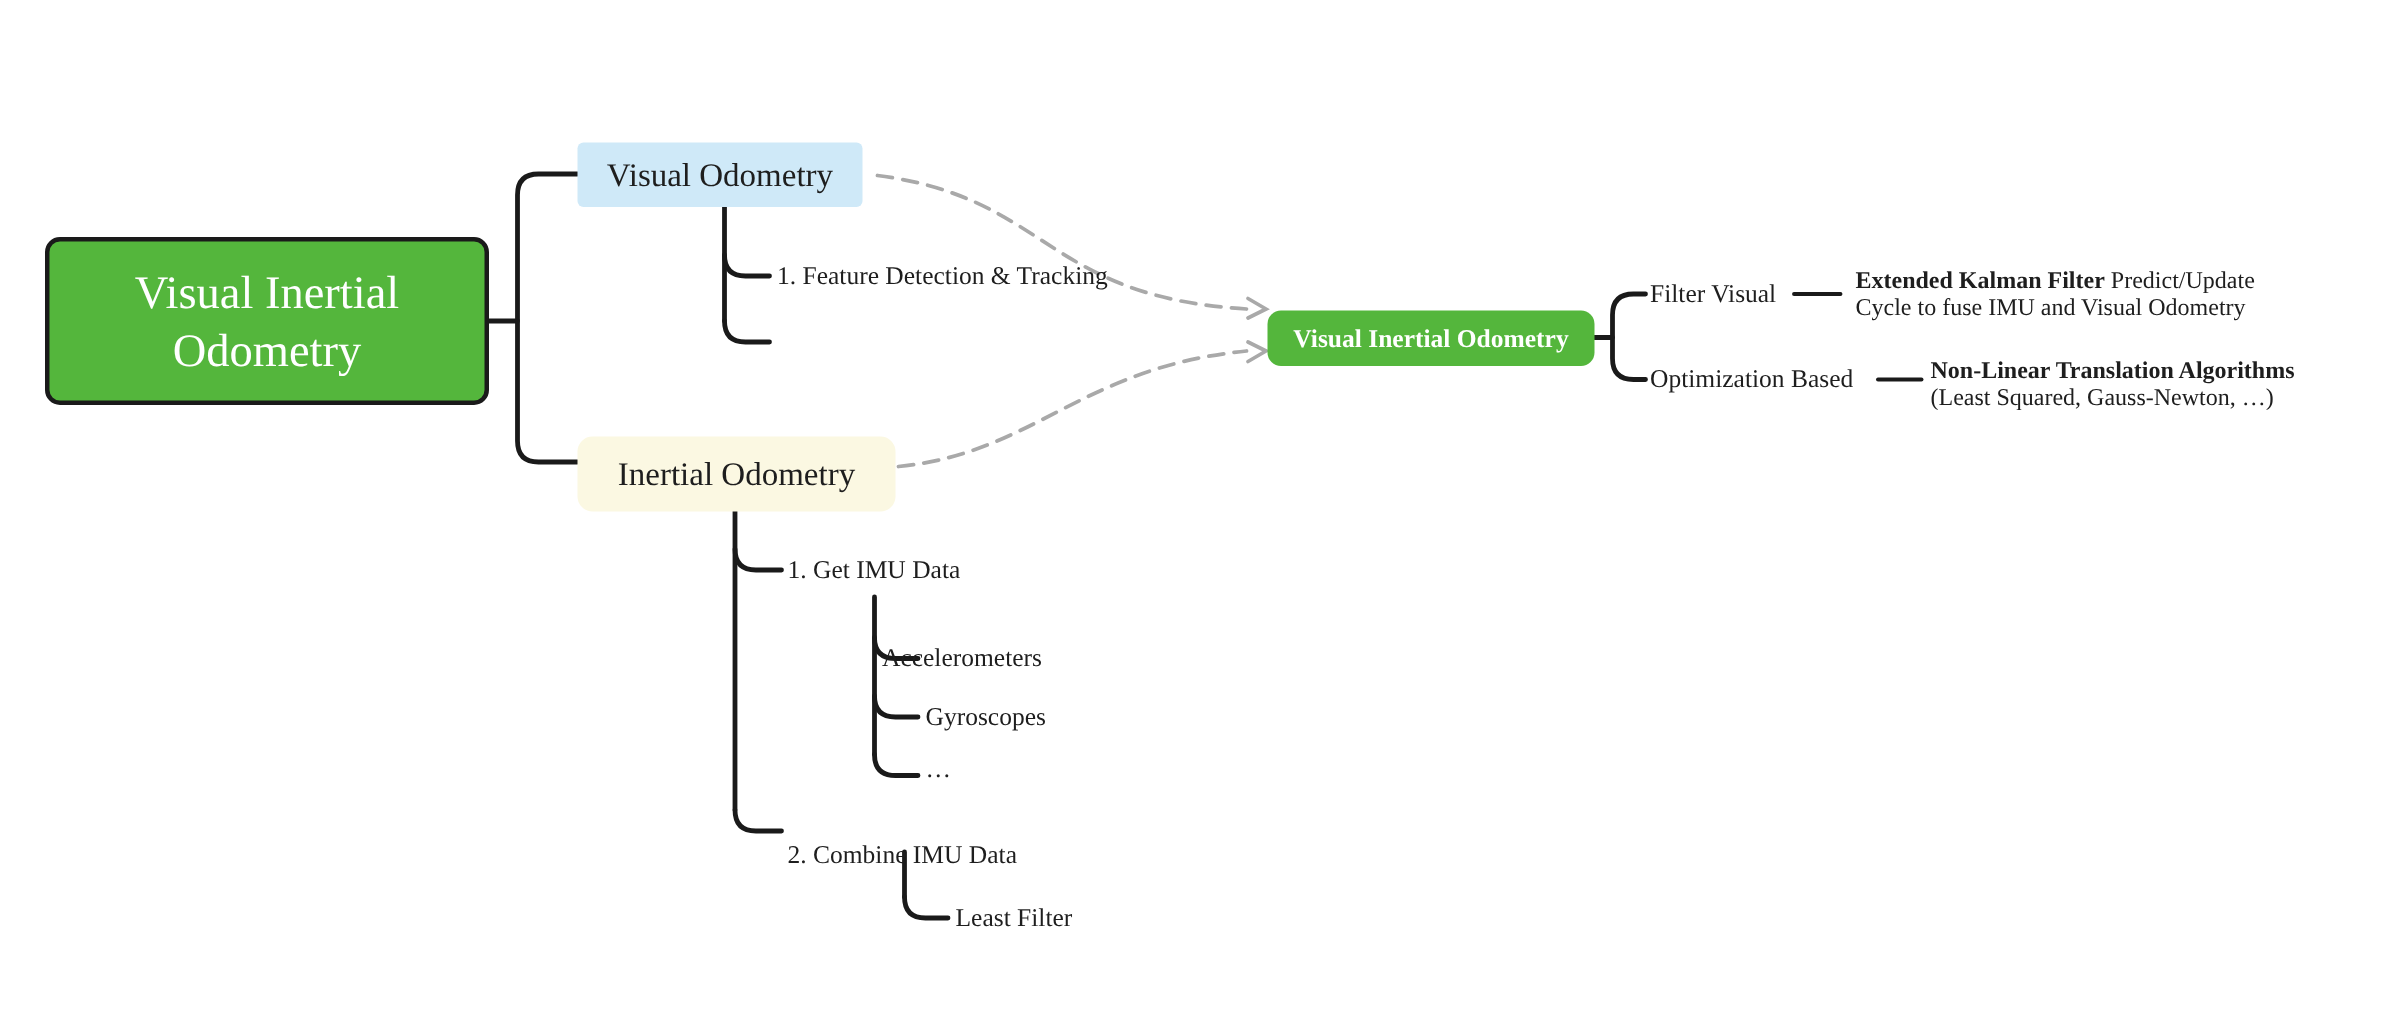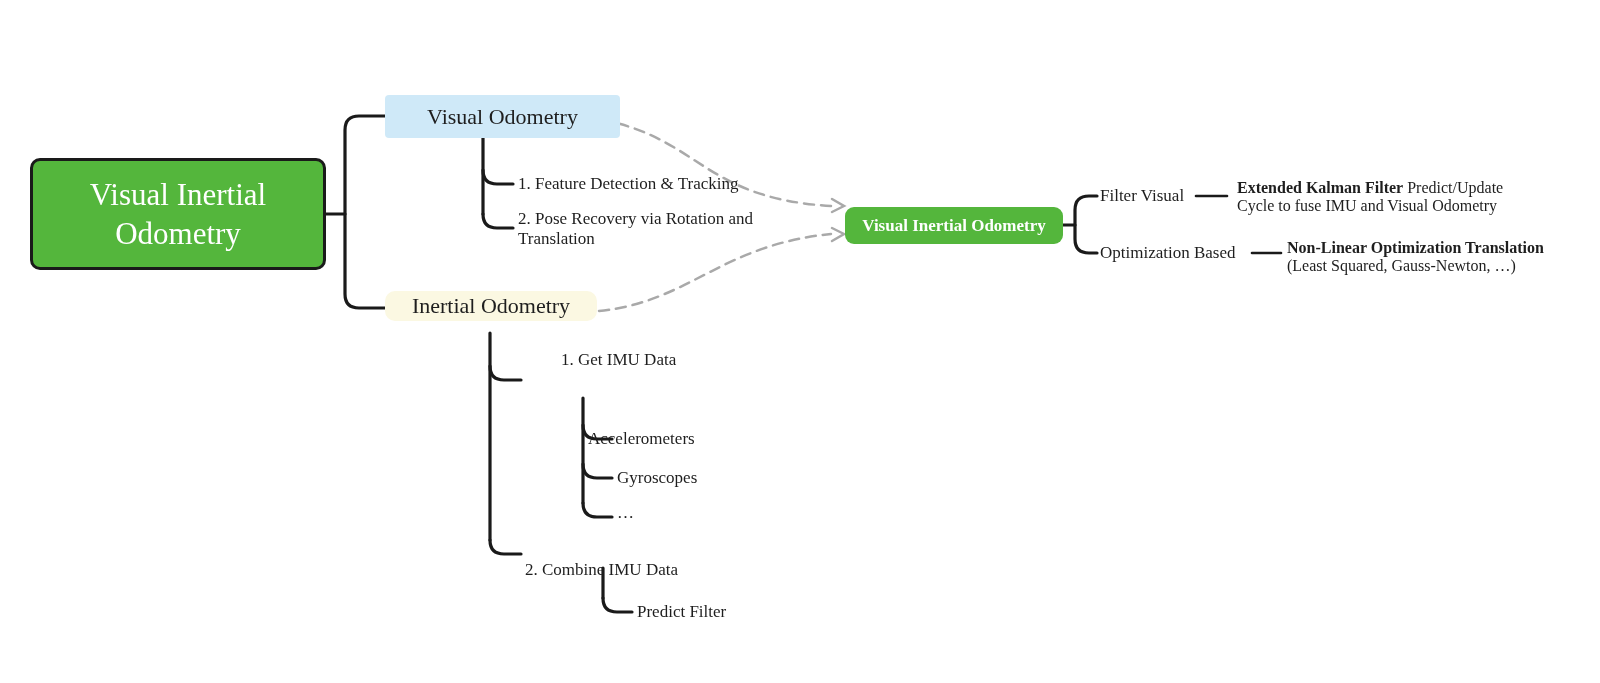--- a/index.html
+++ b/index.html
@@ -20,27 +20,27 @@
   }
   .root-box{
     left:30px;top:158px;width:296px;height:112px;
     background:var(--root-green,#54b63c);
     border:3px solid var(--line-dark,#1a1a1a);
     border-radius:10px;
     color:#ffffff;font-size:31px;line-height:39px;
     text-align:center;white-space:normal;
   }
   .vo-box{
-    left:385px;top:95px;width:235px;height:43px;
+    left:385px;top:95px;width:190px;height:43px;
     background:var(--visual-blue,#cfe9f8);
     border-radius:4px;
     font-size:22px;
   }
   .io-box{
-    left:385px;top:291px;width:212px;height:30px;
+    left:385px;top:291px;width:212px;height:50px;
     background:var(--inertial-cream,#fbf8e2);
     border-radius:10px;
     font-size:22px;
   }
   .mid-box{
     left:845px;top:207px;width:218px;height:37px;
     background:var(--fusion-green,#54b63c);
     border-radius:9px;
     color:#ffffff;font-size:17px;font-weight:bold;
   }
@@ -104,41 +104,40 @@
   <div class="node-box io-box">
     <span>Inertial Odometry</span>
   </div>
 
   <div class="node-box mid-box">
     <span>Visual Inertial Odometry</span>
   </div>
 
   <div class="leaf" style="left:518px;top:174px;">1. Feature Detection &amp; Tracking</div>
 
-  <div class="leaf wrap" style="left:518px;top:209px;width:268px;">2. Pose Recovery via Rotation and Translation</div>
 
-  <div class="leaf" style="left:525px;top:350px;margin-left:36px;">1. Get IMU Data</div>
+  <div class="leaf" style="left:525px;top:370px;">1. Get IMU Data</div>
 
   <div class="leaf" style="left:525px;top:560px;">2. Combine IMU Data</div>
 
   <div class="leaf" style="left:588px;top:429px;">Accelerometers</div>
 
   <div class="leaf" style="left:617px;top:468px;">Gyroscopes</div>
 
   <div class="leaf" style="left:617px;top:503px;">…</div>
 
-  <div class="leaf" style="left:637px;top:602px;">Predict Filter</div>
+  <div class="leaf" style="left:637px;top:602px;">Least Filter</div>
 
   <div class="leaf" style="left:1100px;top:186px;">Filter Visual</div>
 
   <div class="leaf" style="left:1100px;top:243px;">Optimization Based</div>
 
   <div class="desc" style="left:1237px;top:179px;">
     <b>Extended Kalman Filter</b><span> Predict/Update</span><br>
     <span>Cycle to fuse IMU and Visual Odometry</span>
   </div>
 
   <div class="desc" style="left:1287px;top:239px;">
-    <b>Non-Linear Optimization Translation</b><span></span><br>
+    <b>Non-Linear Translation Algorithms</b><span></span><br>
     <span>(Least Squared, Gauss-Newton, …)</span>
   </div>
 
 </div>
 
 </body></html>

